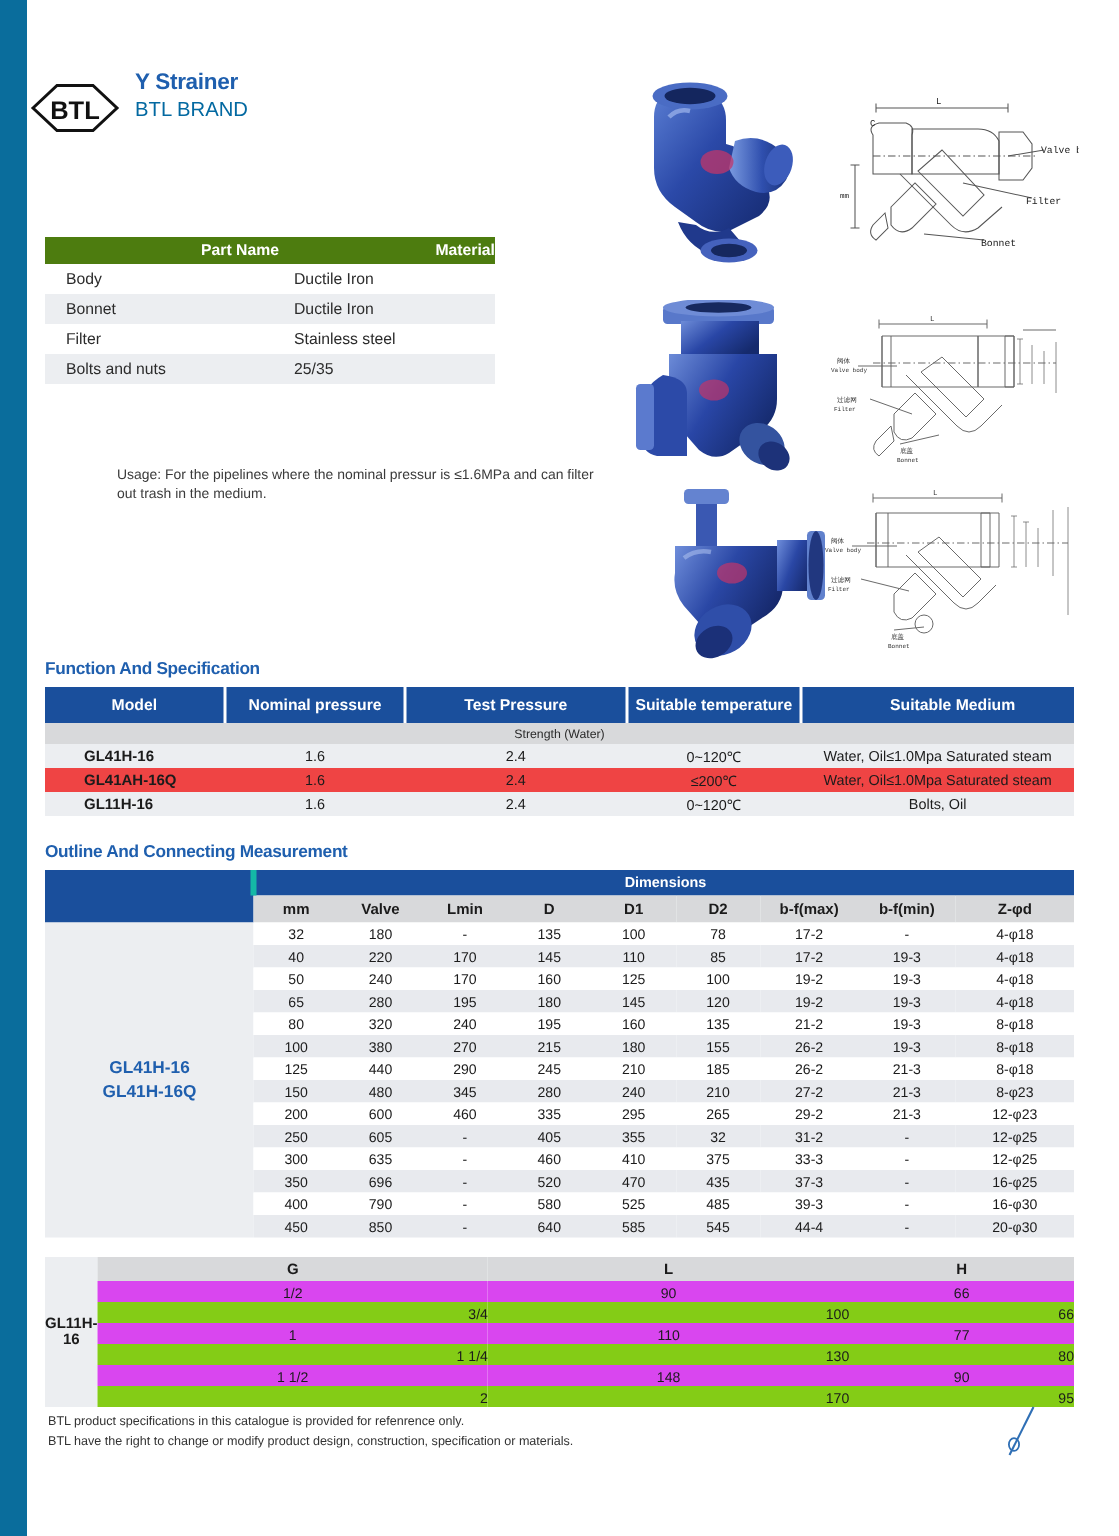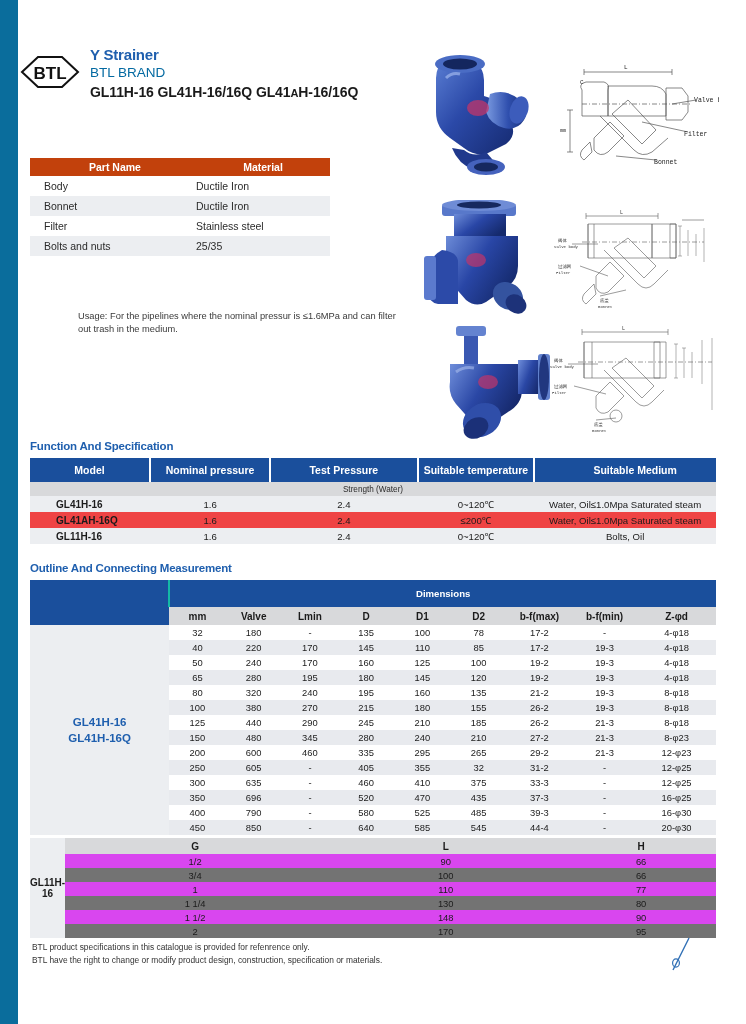--- a/index.html
+++ b/index.html
@@ -24,21 +24,21 @@
   .sect{color:#1f5fae;font-size:11.5px;font-weight:bold;letter-spacing:-0.2px;}
 
   
   table{border-collapse:collapse;width:100%;}
   .tbl td,.tbl th{padding:0;}
 
   
   .mat-wrap{position:absolute;left:30px;top:158px;width:300px;}
   .mat-title{margin-bottom:6px;}
   .mat{width:300px;font-size:10.5px;color:#222;}
-  .mat th{background:#c2410c;color:#fff;font-size:10.5px;font-weight:bold;height:18px;text-align:center;padding-left:14px;}
+  .mat th{background:#4d7c0f;color:#fff;font-size:10.5px;font-weight:bold;height:18px;text-align:right;padding-left:14px;}
   .mat th.c2{padding-left:10px;}
   .mat td{height:20px;text-align:left;padding-left:14px;color:#2b2b2b;font-size:10.5px;}
   .mat td.c2{padding-left:10px;}
   .mat tr.alt td{background:#eceef1;}
   .mat tr.wht td{background:#ffffff;}
 
   .usage{position:absolute;left:32px;top:310px;width:350px;font-size:9.3px;color:#3a3a3a;line-height:13px;margin-left:46px;}
 
   
   .imgcol{position:absolute;left:404px;top:52px;width:320px;height:390px;}
@@ -55,33 +55,33 @@
   .fs .strength td{background:#d8d9db;height:14px;font-size:8.2px;color:#2b2b2b;}
   .fs tr.r-alt td{background:#eceef1;}
   .fs tr.r-wht td{background:#ef4444;}
   .fs td.model{font-weight:bold;text-align:left;padding-left:26px;font-size:10px;}
 
   
   .om-wrap{position:absolute;left:30px;top:562px;width:686px;}
   .om-title{margin-bottom:6px;}
   .om{width:686px;font-size:9.4px;}
   .om .corner{background:#1a4f9c;width:134px;}
-  .om .dim-head{background:#1a4f9c;color:#fff;font-weight:bold;height:27px;font-size:9.6px;border-left:2px solid #14b8a6;}
+  .om .dim-head{background:#1a4f9c;color:#fff;font-weight:bold;height:17px;font-size:9.6px;border-left:4px solid #14b8a6;}
   .om .sub-head td{background:#d8d9db;height:18px;text-align:center;font-weight:bold;font-size:10px;color:#1b1b1b;}
   .om td{height:15px;text-align:center;color:#1b1b1b;}
   .om tr.r-alt td.d{background:#e8eaee;}
   .om tr.r-wht td.d{background:#ffffff;}
   .om td.modelcell{background:#eceef1;color:#1f5fae;font-weight:bold;font-size:11.5px;text-align:center;line-height:16px;vertical-align:middle;}
 
   
   .g11-wrap{position:absolute;left:30px;top:838px;width:686px;}
   .g11{width:686px;font-size:9.4px;}
   .g11 td{height:14px;text-align:center;color:#1b1b1b;}
   .g11 .hd td{background:#d8d9db;font-weight:bold;font-size:10px;height:16px;}
-  .g11 tr.r-alt td.d{background:#737373;}
+  .g11 tr.r-alt td.d{background:#84cc16;text-align:right;}
   .g11 tr.r-wht td.d{background:#d946ef;}
   .g11 td.blank{background:#eceef1;}
 
   .footer{position:absolute;left:32px;top:941px;width:560px;font-size:8.4px;color:#333;line-height:12.5px;}
   .pencil{position:absolute;left:665px;top:936px;width:30px;height:38px;}
 </style>
 </head>
 <body>
 
 <div class="left-stripe"></div>
@@ -90,23 +90,20 @@
 <div class="header">
   <div class="logo">
     <svg width="64" height="36" viewBox="0 0 64 36">
       <polygon points="4,18 20,3 44,3 60,18 44,33 20,33" fill="none" stroke="#111" stroke-width="2"></polygon>
       <text x="32" y="25" font-family="Liberation Sans, sans-serif" font-size="17" font-weight="bold" fill="#111" text-anchor="middle">BTL</text>
     </svg>
   </div>
   <div class="htext">
     <div class="h-title">Y Strainer</div>
     <div class="h-brand">BTL BRAND</div>
-    <div class="h-models">
-      <span>GL11H-16  GL41H-16/16Q  GL41</span><span class="sub">A</span><span>H-16/16Q</span>
-    </div>
   </div>
 </div>
 
 <div class="mat-wrap">
   <table class="mat tbl">
     <thead>
       <tr>
         <th style="width:52%">Part Name</th>
         <th class="c2">Material</th>
       </tr>

